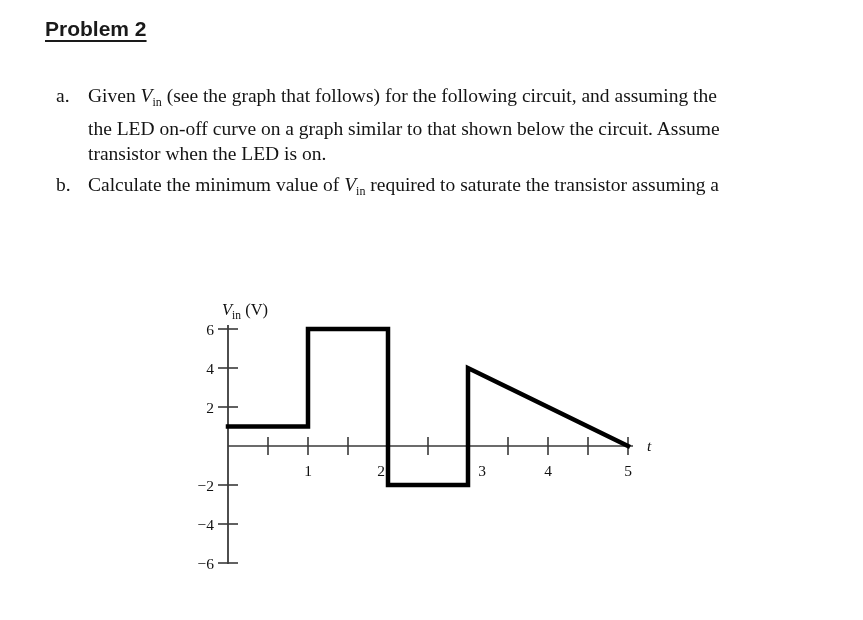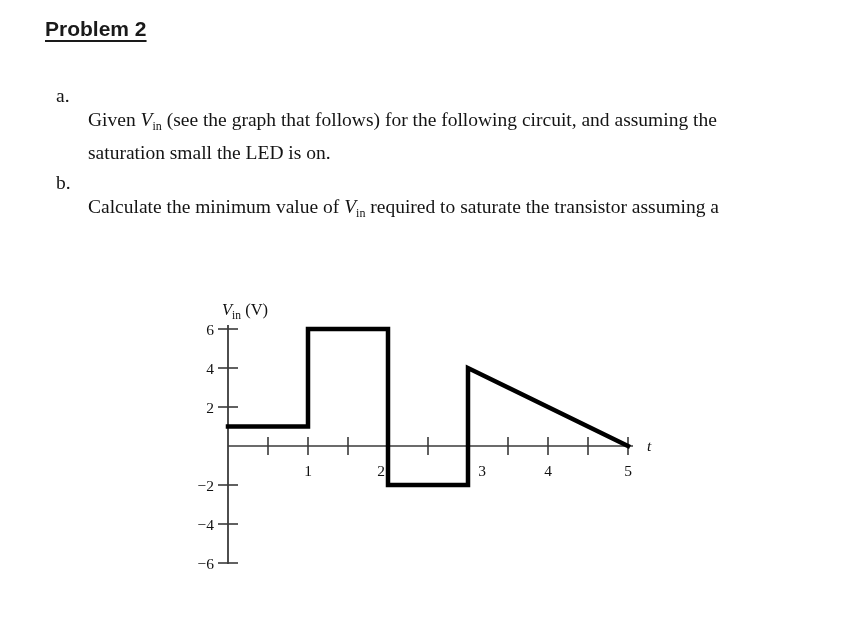--- a/index.html
+++ b/index.html
@@ -5,39 +5,40 @@
   html,body{margin:0;padding:0;background:#ffffff;}
   .page{position:relative;width:863px;height:620px;background:#ffffff;overflow:hidden;
         font-family:"Liberation Serif",serif;color:#141414;}
   .title{position:absolute;left:45px;top:17px;margin:0;
          font-family:"Liberation Sans",sans-serif;font-size:21px;font-weight:700;color:#1a1a1a;
          text-decoration:underline;text-decoration-thickness:2px;text-underline-offset:4px;}
   .problems{position:absolute;left:56px;top:83px;}
   .problem{display:flex;align-items:flex-start;}
   .problem + .problem{margin-top:5px;}
   .p-label{display:inline-block;width:32px;font-size:19.5px;line-height:25.7px;flex:0 0 32px;}
-  .p-lines{font-size:19.5px;line-height:25.7px;margin-top:24px;}
+  .p-lines{font-size:19.5px;line-height:25.7px;}
   .p-line{white-space:nowrap;}
   .it{font-style:italic;}
   .sb{font-size:12px;vertical-align:-4px;}
   .chart-wrap{position:absolute;left:185px;top:288px;width:490px;height:300px;}
   text.tick{font-family:"Liberation Serif",serif;font-size:15.5px;fill:#111111;}
   .svg-it{font-style:italic;}
 </style>
 </head>
 <body>
 
 <div class="page">
   <h1 class="title">Problem 2</h1>
   <div class="problems" id="problems">
       <div class="problem">
         <span class="p-label">a.</span>
         <div class="p-lines">
           <div class="p-line"><span>Given </span><span class="it">V</span><span class="sb">in</span><span> (see the graph that follows) for the following circuit, and assuming the</span></div>
-          <div class="p-line"><span>saturation small the LED is on.</span></div>
+          <div class="p-line"><span>the LED on-off curve on a graph similar to that shown below the circuit. Assume</span></div>
+          <div class="p-line"><span>transistor when the LED is on.</span></div>
         </div>
       </div>
       <div class="problem">
         <span class="p-label">b.</span>
         <div class="p-lines">
           <div class="p-line"><span>Calculate the minimum value of </span><span class="it">V</span><span class="sb">in</span><span> required to saturate the transistor assuming a</span></div>
         </div>
       </div>
     </div>
   <div class="chart-wrap">

